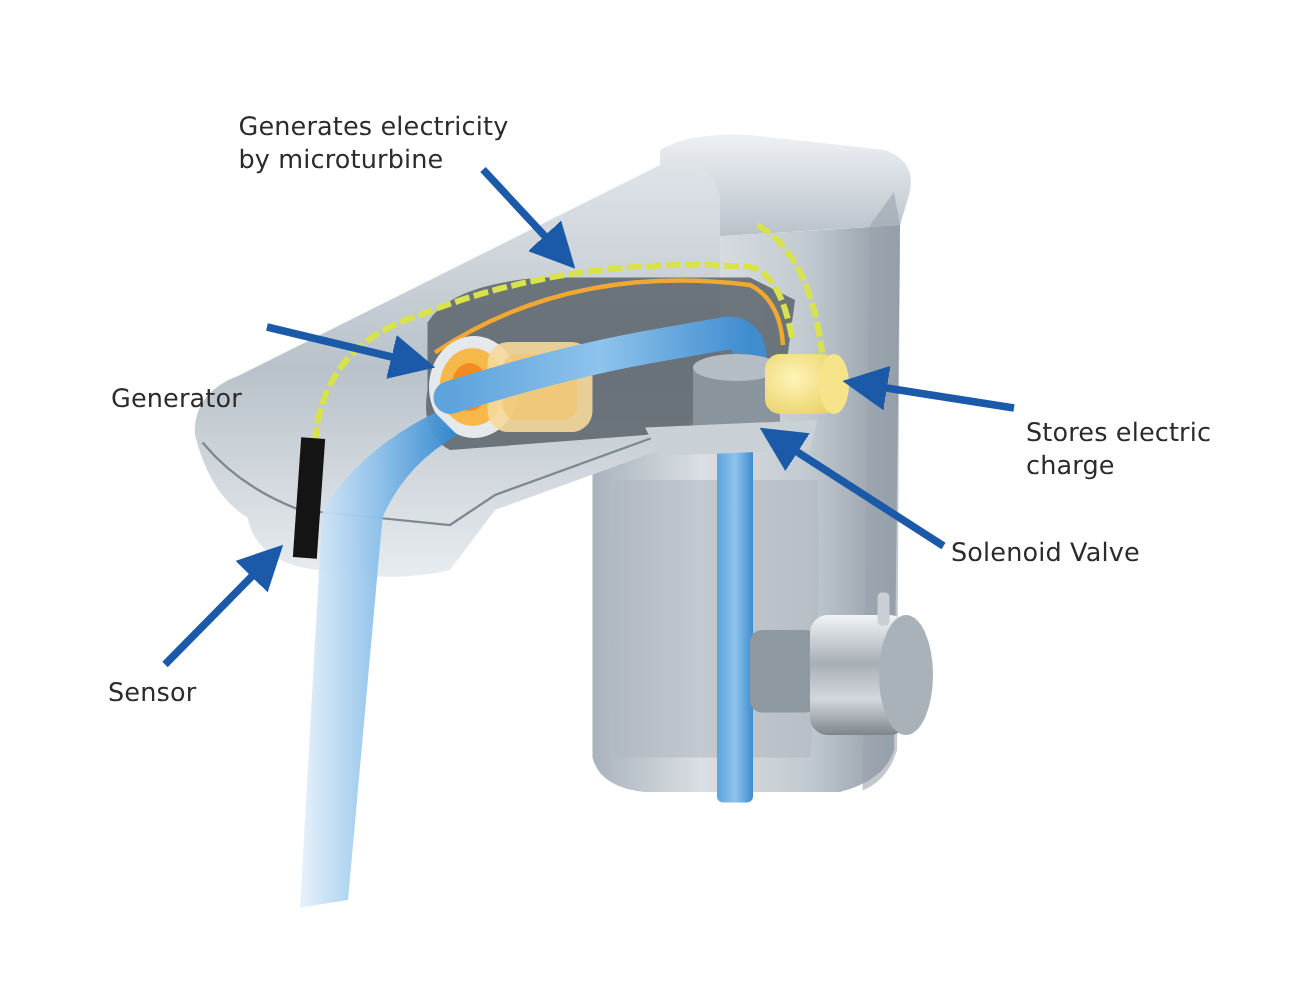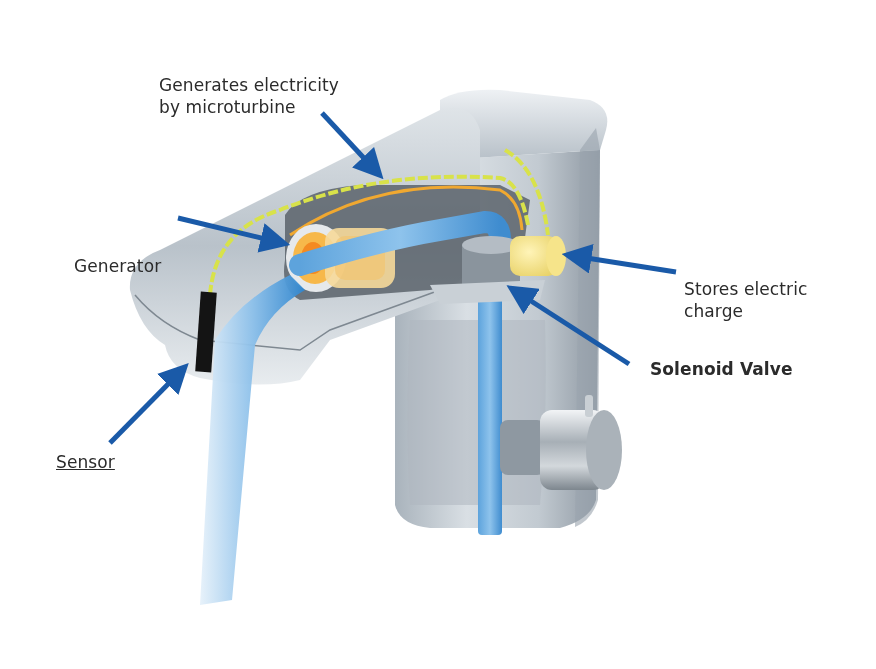--- a/index.html
+++ b/index.html
@@ -119,14 +119,14 @@
     <line x1="629" y1="364" x2="517" y2="292" marker-end="url(#arrowHead)"></line>
     <line x1="110" y1="443" x2="180" y2="372" marker-end="url(#arrowHead)"></line>
   </g>
 </svg>
 
 <div class="label" style="left:159px; top:74px;">Generates electricity
 by microturbine</div>
 <div class="label" style="left:74px; top:223px;margin-top:32px;">Generator</div>
 <div class="label" style="left:684px; top:278px;">Stores electric
 charge</div>
-<div class="label" style="left:650px; top:358px;font-weight:bold;">Solenoid Valve</div>
-<div class="label" style="left:56px; top:451px;text-decoration:underline;">Sensor</div>
+<div class="label" style="left:634px; top:358px;">Solenoid Valve</div>
+<div class="label" style="left:72px; top:451px;">Sensor</div>
 
 </body></html>

